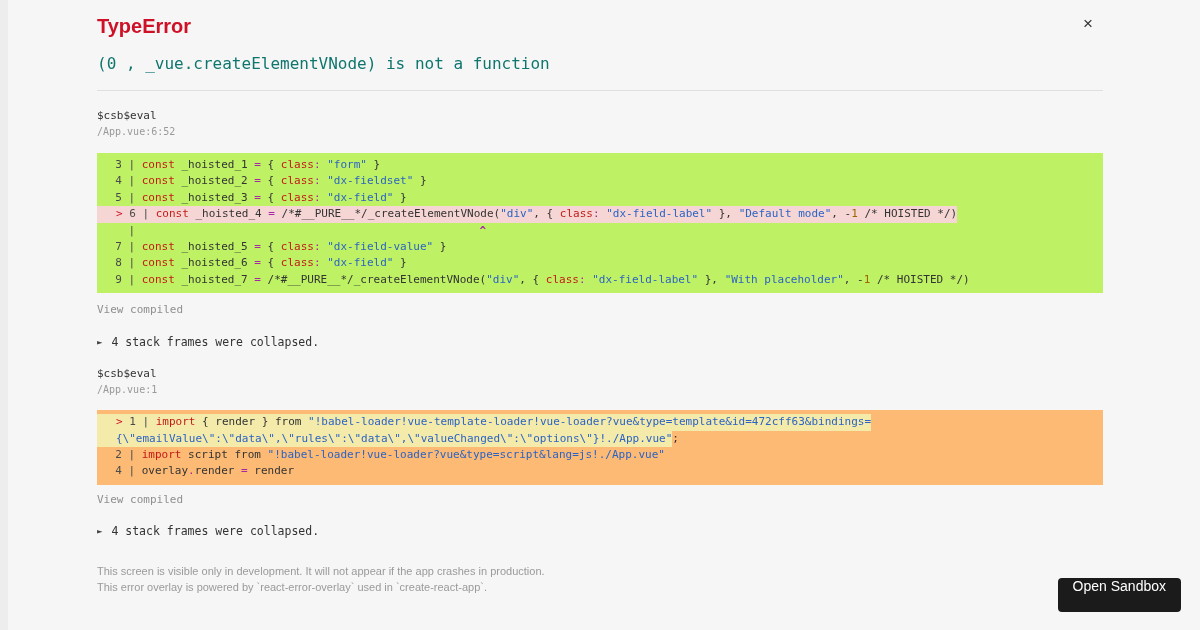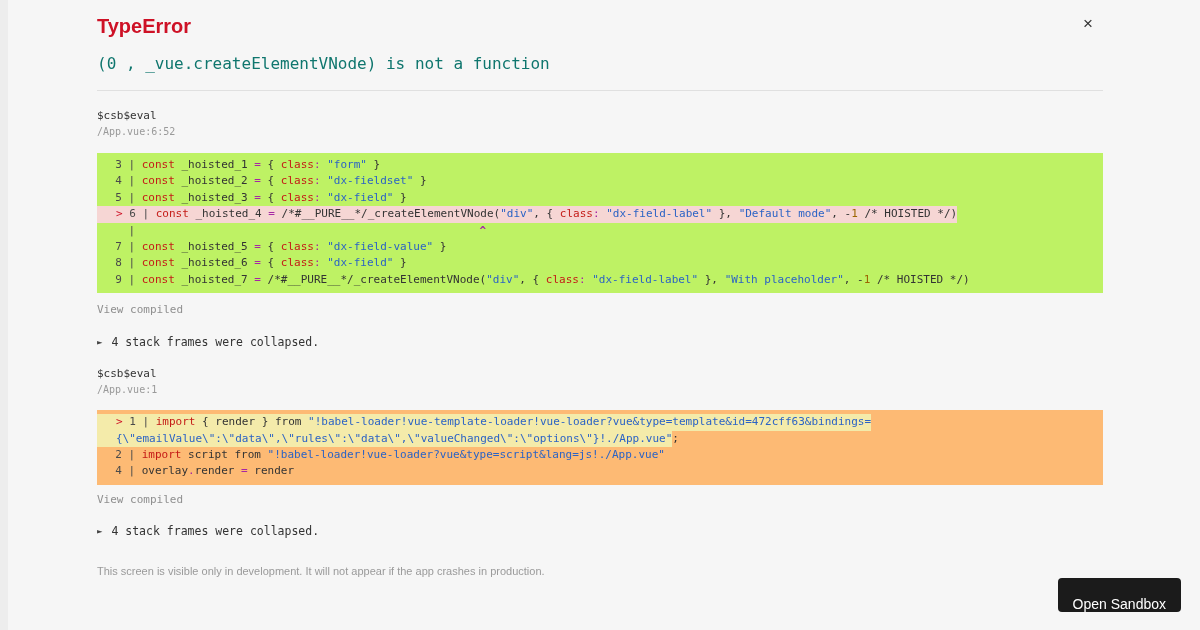--- a/index.html
+++ b/index.html
@@ -46,21 +46,21 @@
   .footer{margin-top:24px;font-size:11px;line-height:16.5px;color:#9a9a9a;}
   .close-btn{
     position:absolute;top:12px;right:100px;width:24px;height:24px;
     color:#333;font-size:17px;line-height:24px;text-align:center;cursor:pointer;
     font-family:"Liberation Sans",sans-serif;
   }
   .open-sandbox{
     position:absolute;right:19px;bottom:18px;height:34px;
     background:#1b1b1b;color:#ffffff;border:none;border-radius:4px;
     padding:0 15px;font-size:14px;font-family:"Liberation Sans",sans-serif;
-    display:flex;align-items:flex-end;cursor:pointer;
+    display:flex;align-items:flex-start;cursor:pointer;
   }
 </style>
 </head>
 <body>
 
 <div class="page-edge"></div>
 
 <div class="close-btn">
   <span>×</span>
 </div>
@@ -95,18 +95,19 @@
       <div class="code-row"><span class="tk-g">  2 | </span><span class="tk-kw">import</span><span class="tk-p"> script from </span><span class="tk-s">"!babel-loader!vue-loader?vue&amp;type=script&amp;lang=js!./App.vue"</span></div>
       <div class="code-row"><span class="tk-g">  4 | </span><span class="tk-p">overlay</span><span class="tk-op">.</span><span class="tk-p">render </span><span class="tk-op">=</span><span class="tk-p"> render</span></div>
     </div>
   <div class="view-link mt8">View compiled</div>
   <div class="collapse-row mt17">
     <span class="collapse-arrow">►</span><span>4 stack frames were collapsed.</span>
   </div>
 
   <div class="footer">
     <div>This screen is visible only in development. It will not appear if the app crashes in production.</div>
+    <div>This error overlay is powered by `react-error-overlay` used in `create-react-app`.</div>
   </div>
 </div>
 
 <button class="open-sandbox">
   <span>Open Sandbox</span>
 </button>
 
 </body></html>

